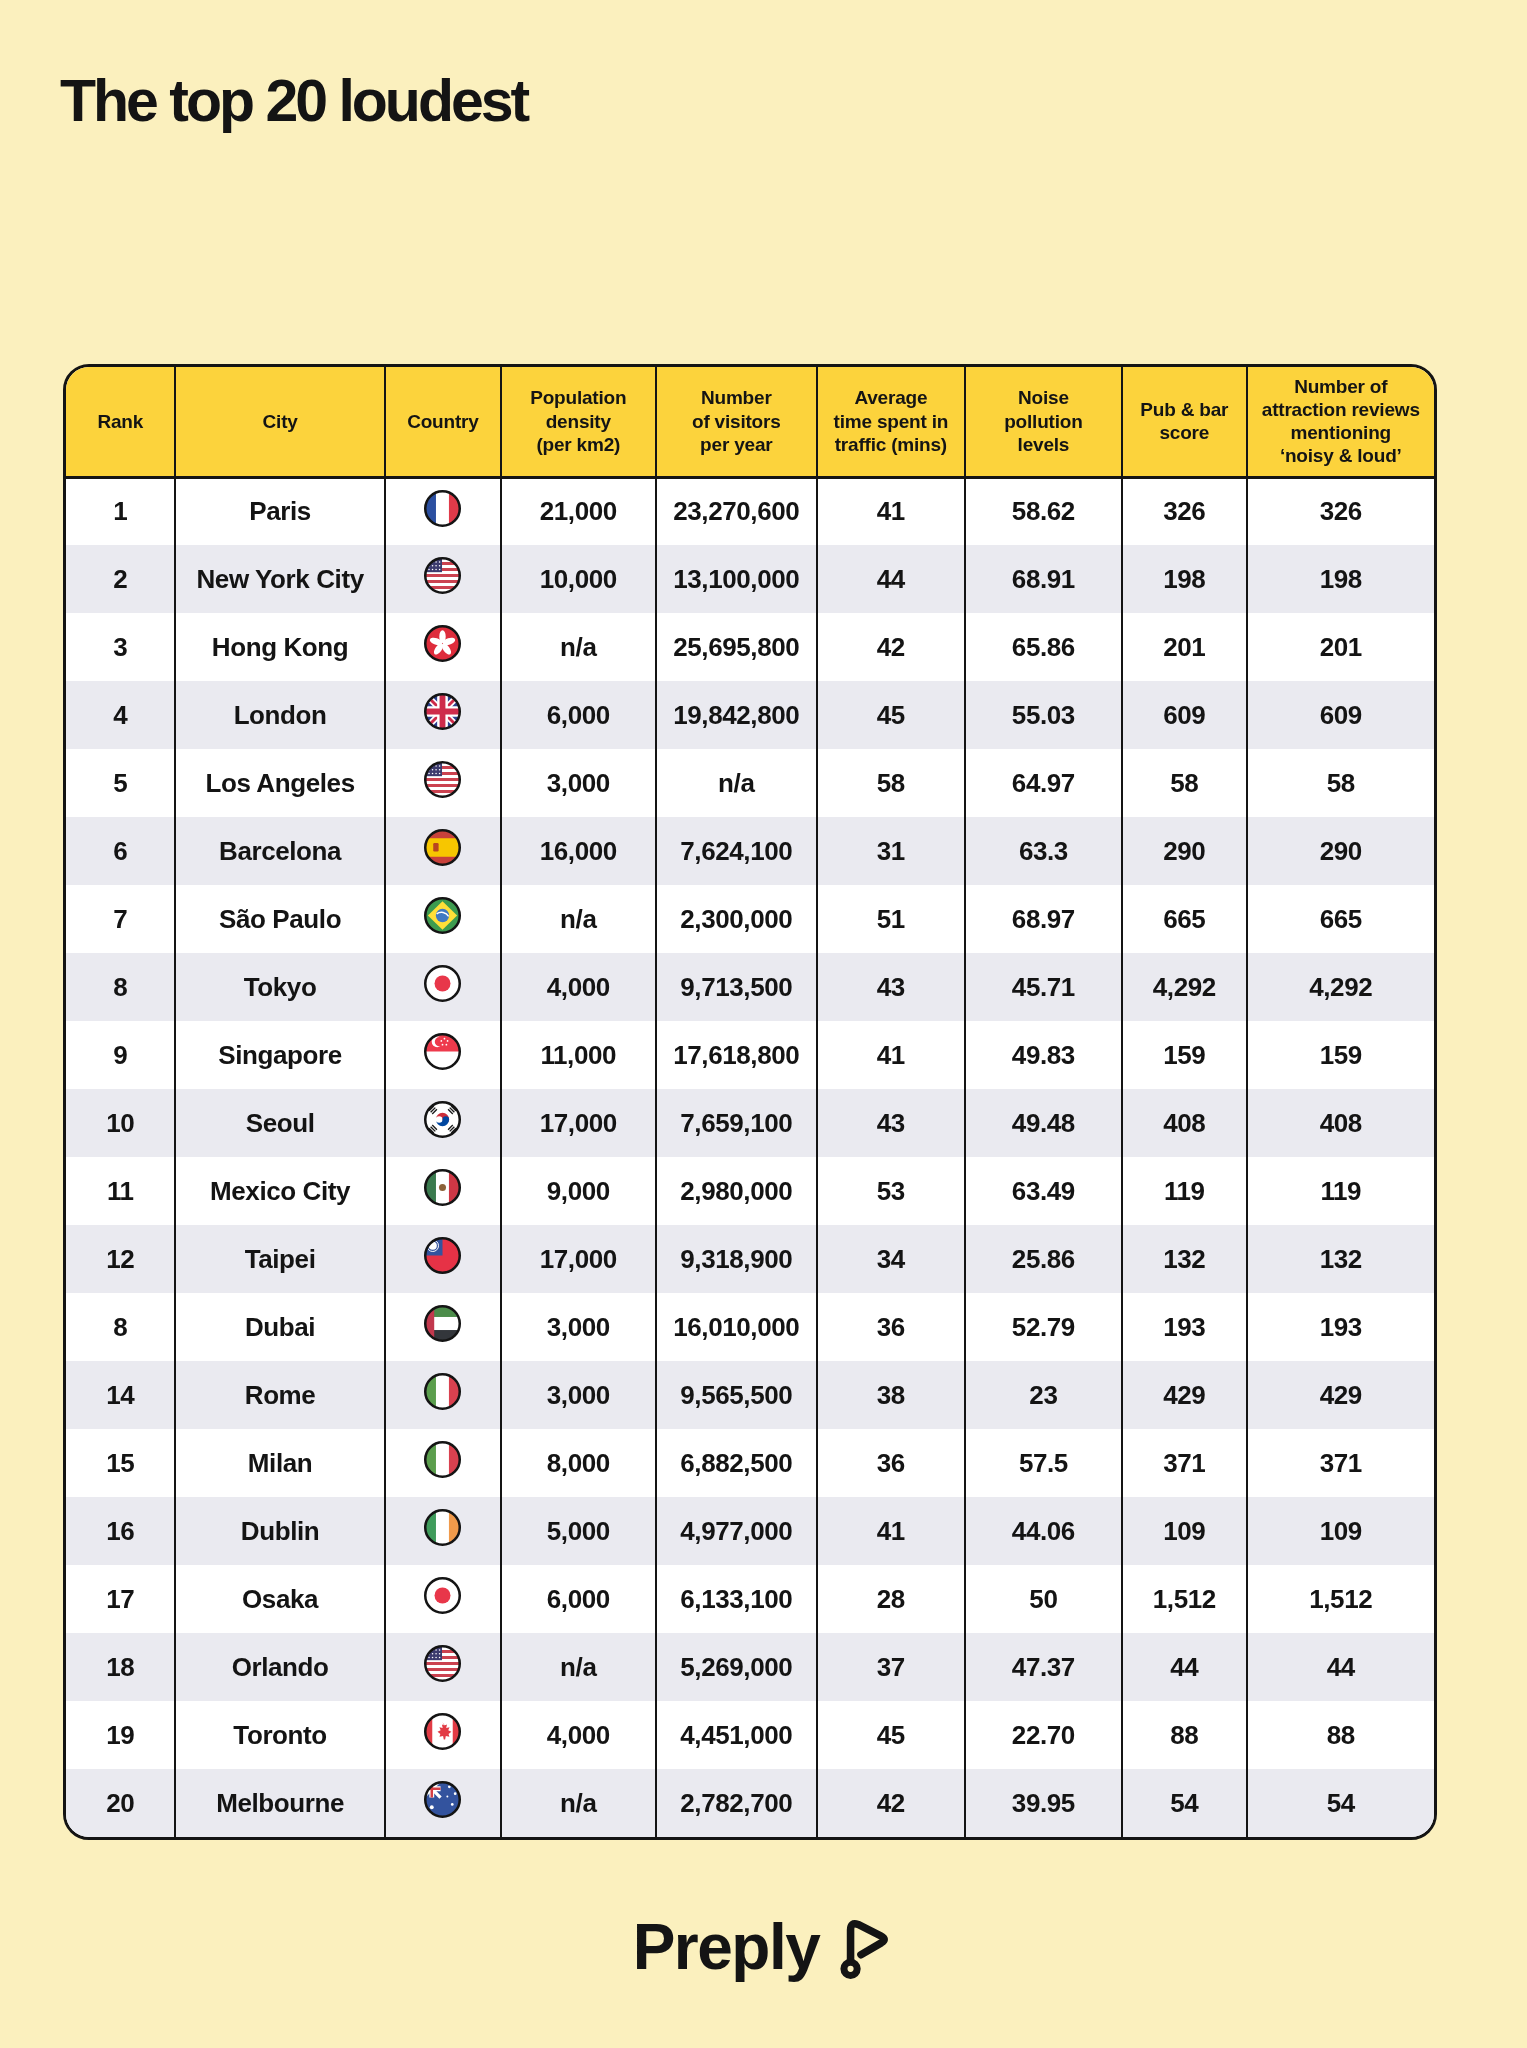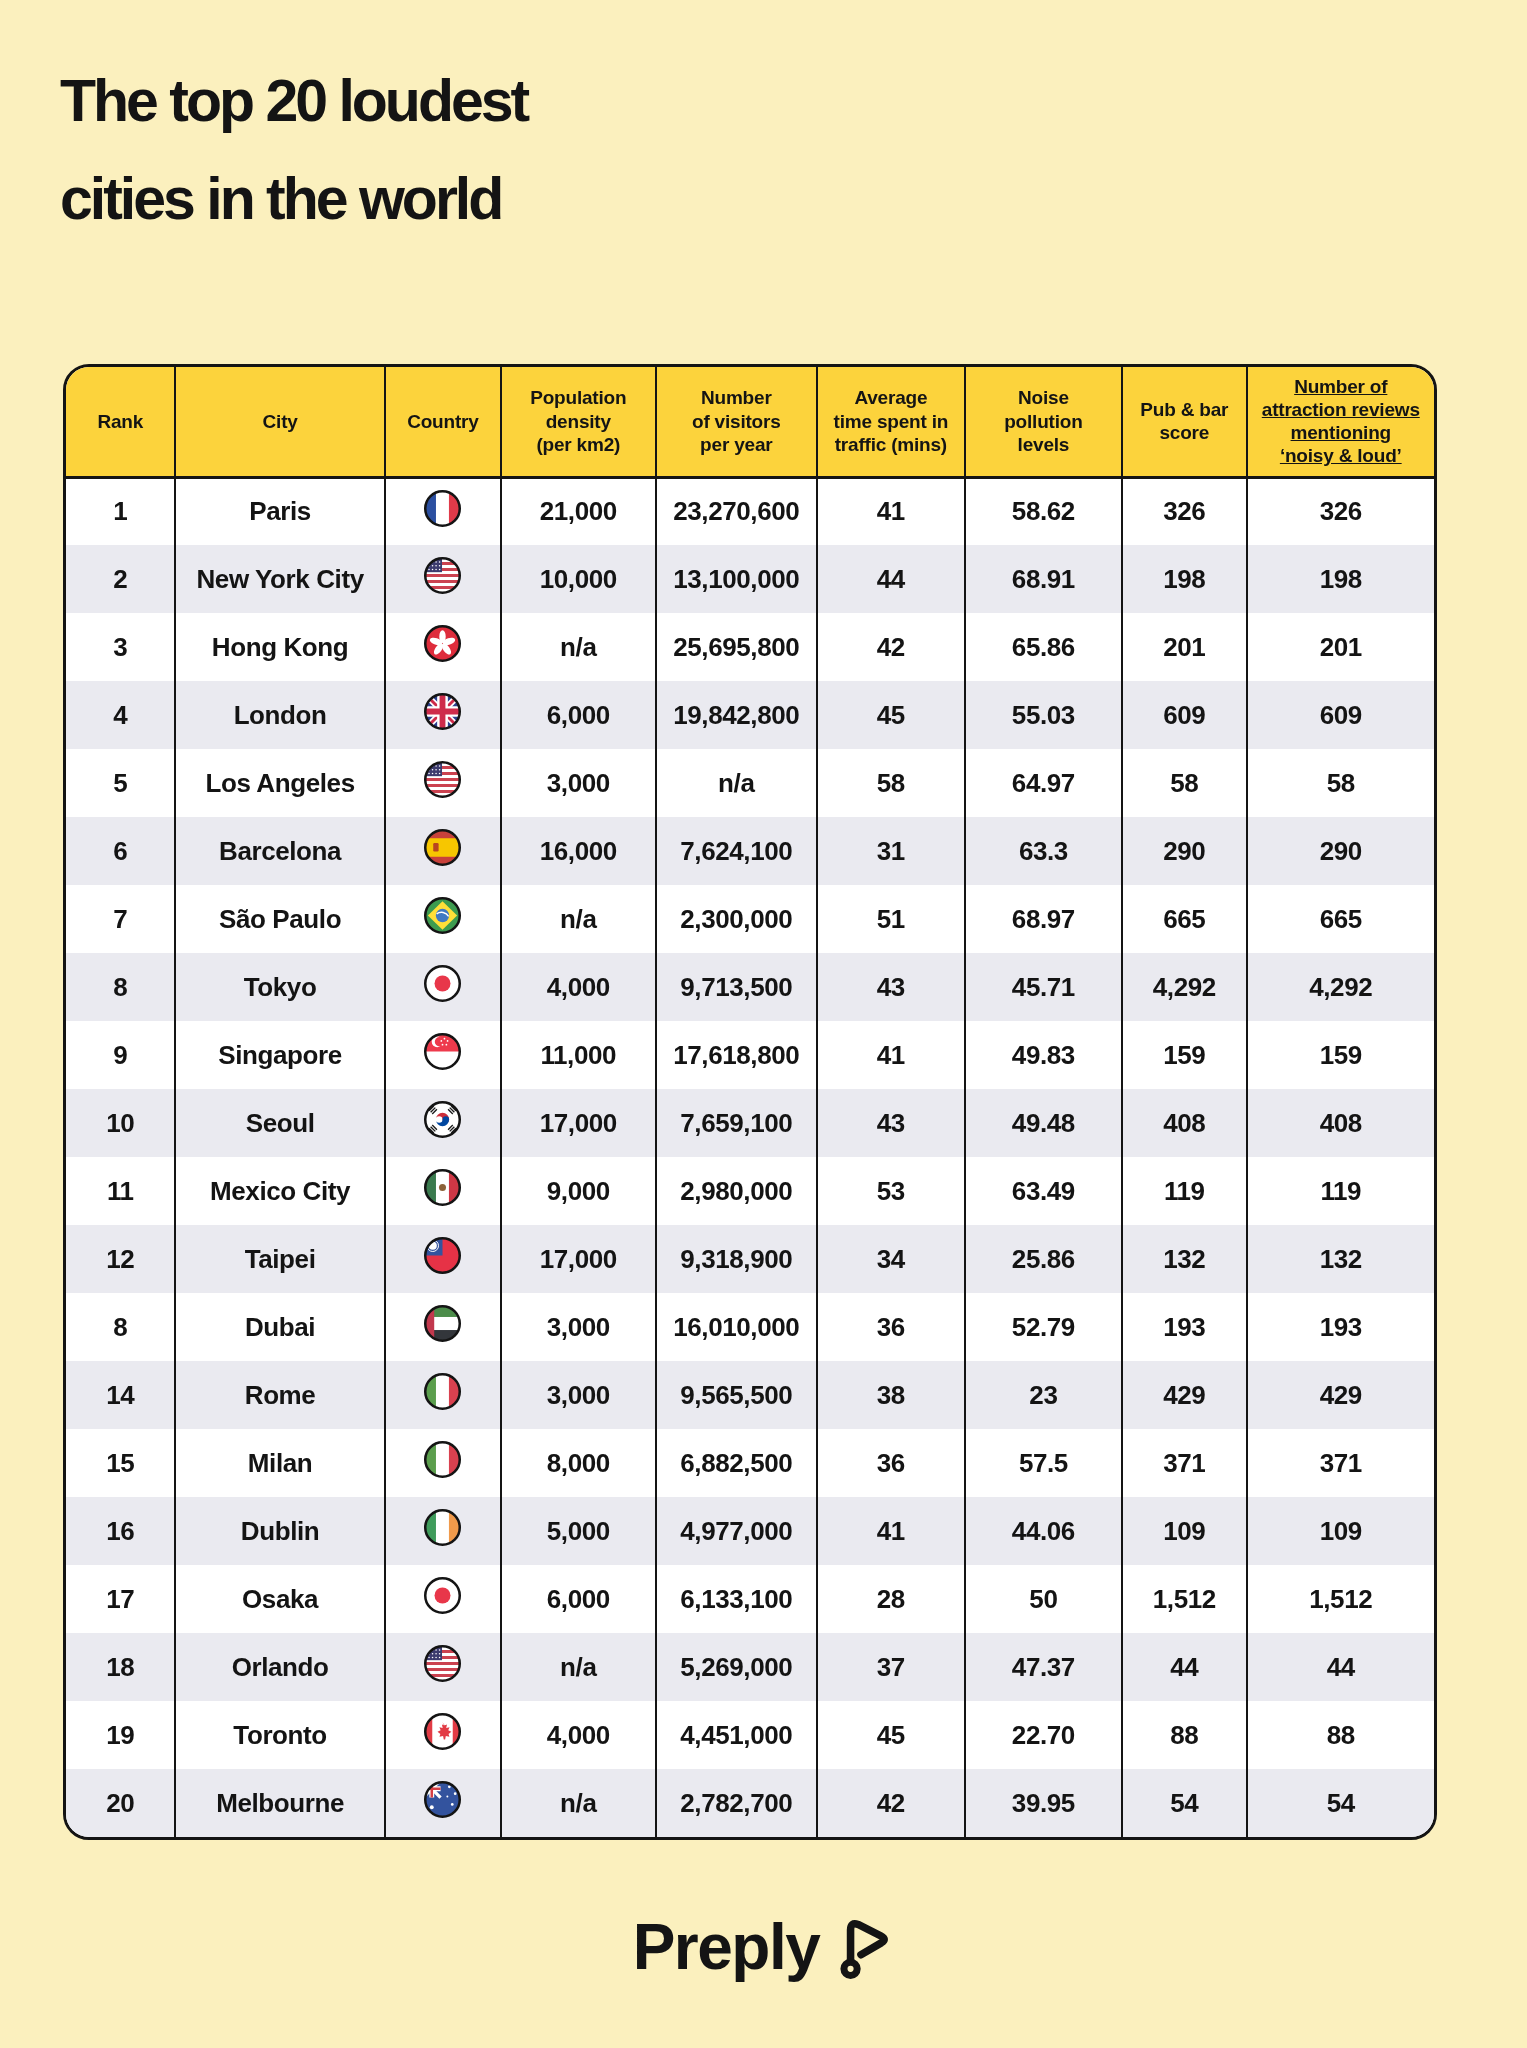--- a/index.html
+++ b/index.html
@@ -24,21 +24,21 @@
     border:3px solid var(--line);border-radius:26px;overflow:hidden;
     background:var(--row);
   }
   table{width:100%;border-collapse:collapse;table-layout:fixed;}
   thead th{
     background:var(--head);height:110px;vertical-align:middle;text-align:center;
     border-bottom:3px solid var(--line);border-right:2.5px solid var(--line);
     font-size:19px;font-weight:700;line-height:1.22;padding:4px 5px;
     white-space:pre-line;letter-spacing:-0.2px;
   }
-  thead th:last-child{border-right:none;text-decoration:underline;}
+  thead th:last-child{border-right:none;}
   tbody td{
     height:68px;text-align:center;vertical-align:middle;
     border-right:2.5px solid var(--line);
     font-size:26px;font-weight:600;letter-spacing:-0.4px;padding:0 4px;
   }
   tbody td:last-child{border-right:none;}
   tbody tr:nth-child(even){background:var(--rowalt);}
   tbody td.rank,tbody td.city{font-weight:700;}
   .flag{display:inline-block;width:39px;height:39px;line-height:0;}
   .flag svg{width:39px;height:39px;}
@@ -47,21 +47,20 @@
     display:flex;align-items:center;justify-content:center;gap:10px;
   }
   .brand{font-size:64px;font-weight:800;letter-spacing:-1.5px;color:var(--text);}
   .brand-icon svg{width:62px;height:68px;display:block;margin-top:4px;}
 </style>
 </head>
 <body>
 
 <h1 class="title">
   <span>The top 20 loudest</span>
-  <span>cities in the world</span>
 </h1>
 
 <div class="table-wrap">
   <table>
     <colgroup>
       <col style="width:8.0%">
         <col style="width:15.3%">
         <col style="width:8.5%">
       <col style="width:11.3%">
         <col style="width:11.8%">

